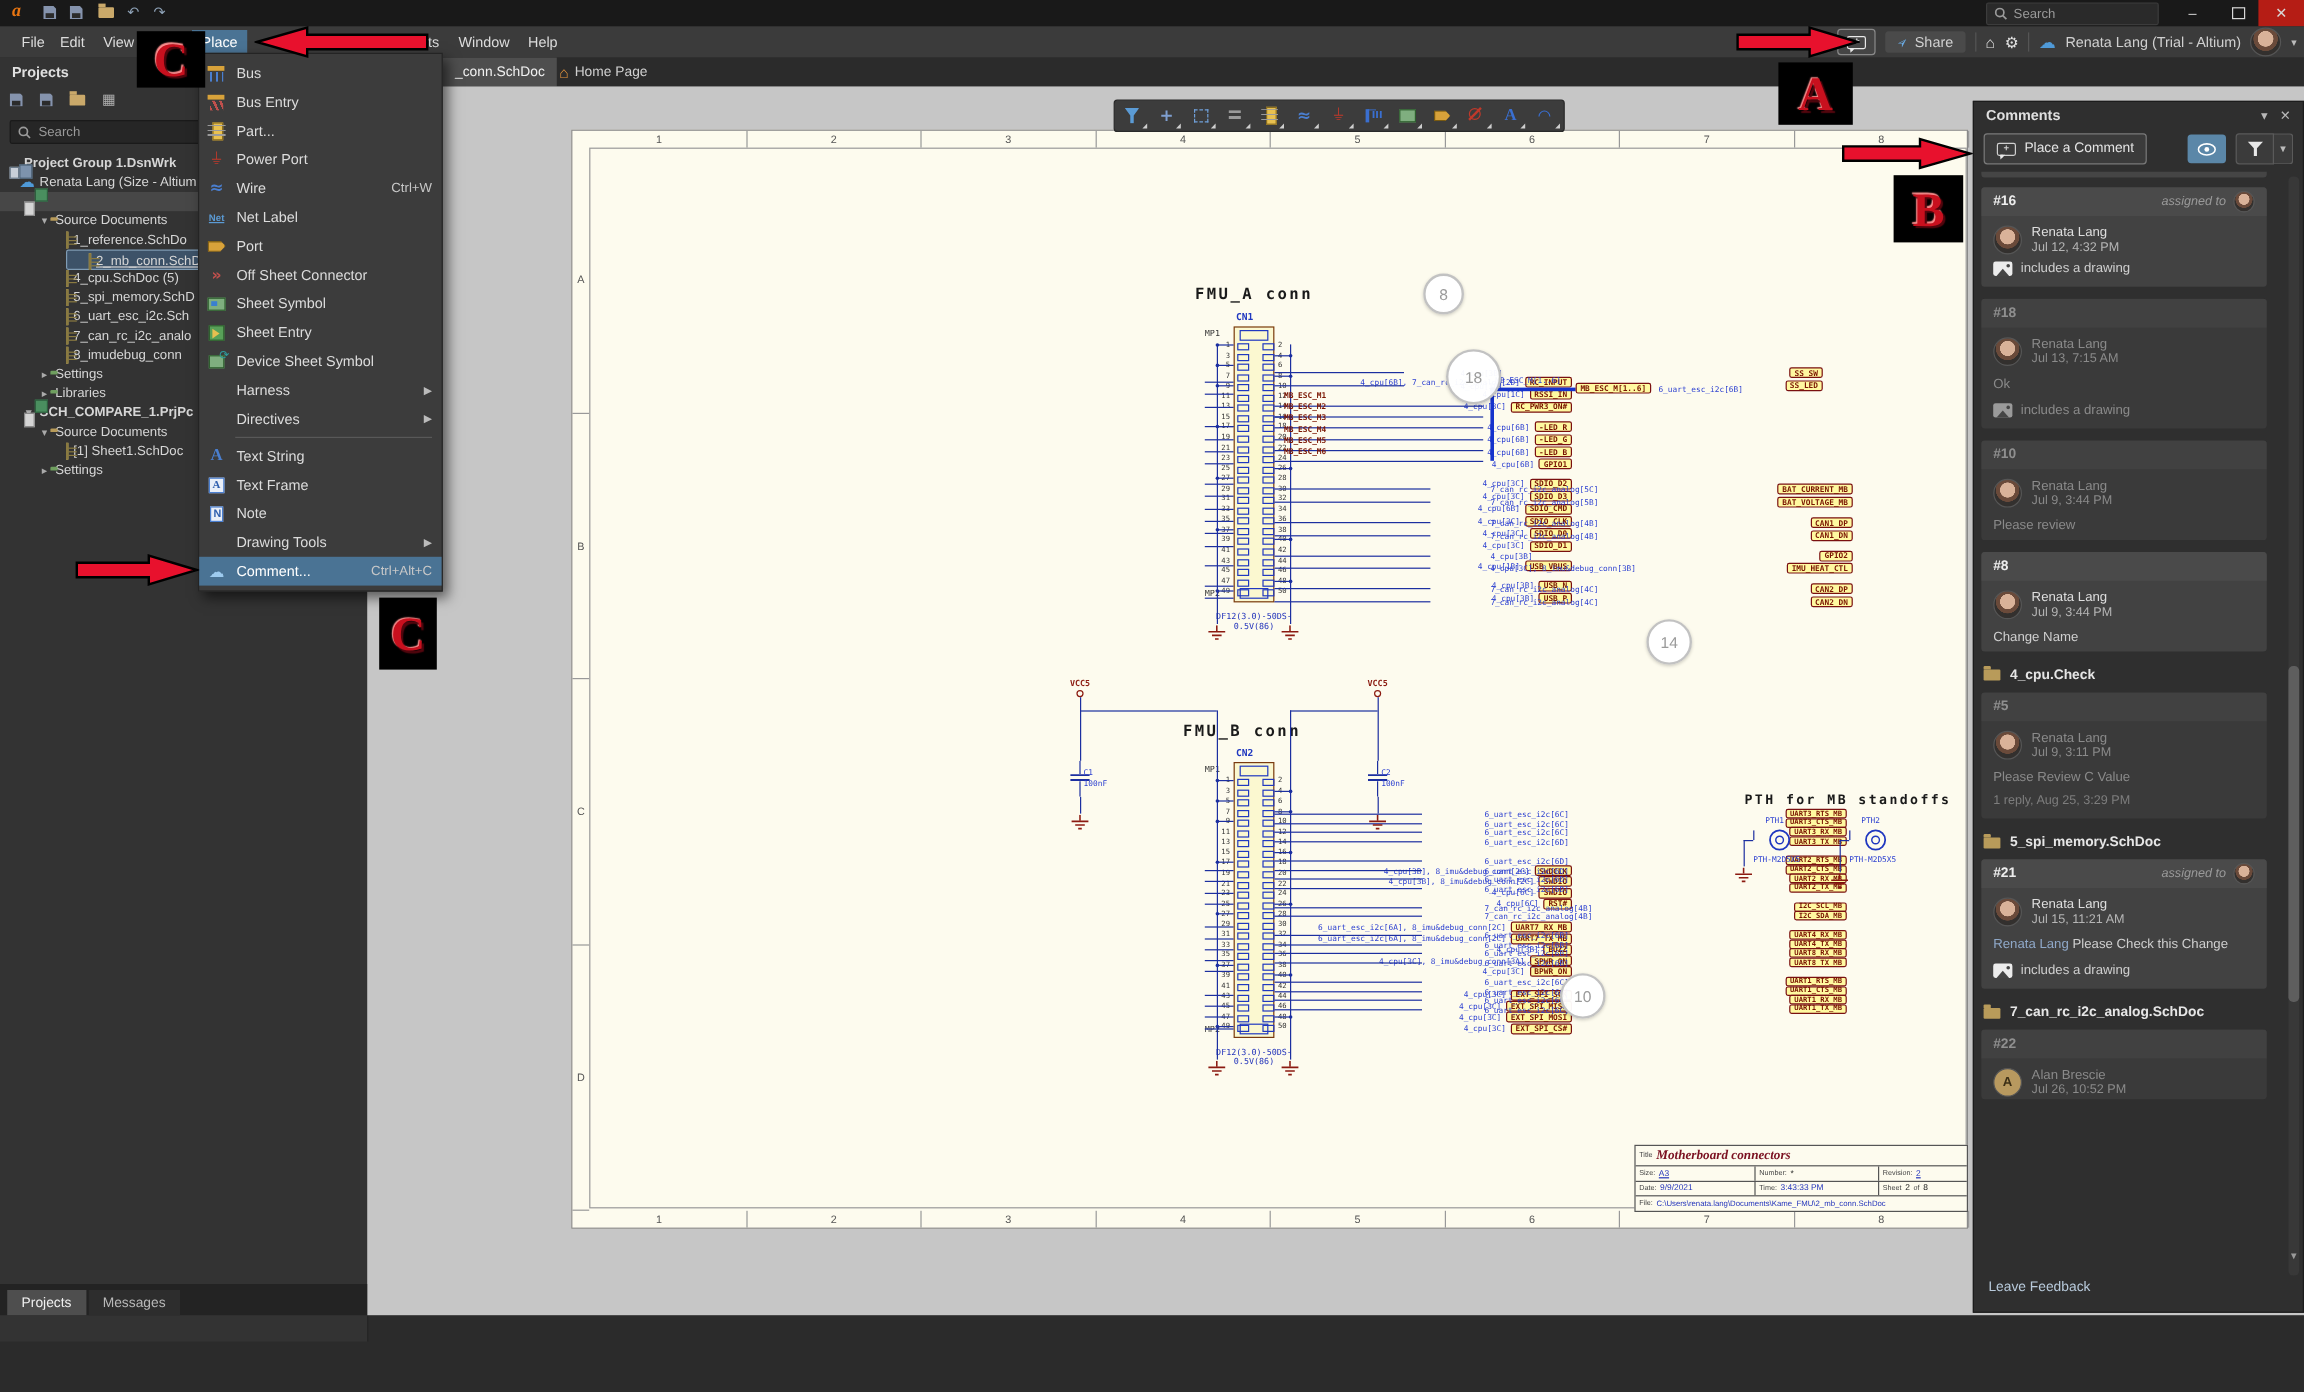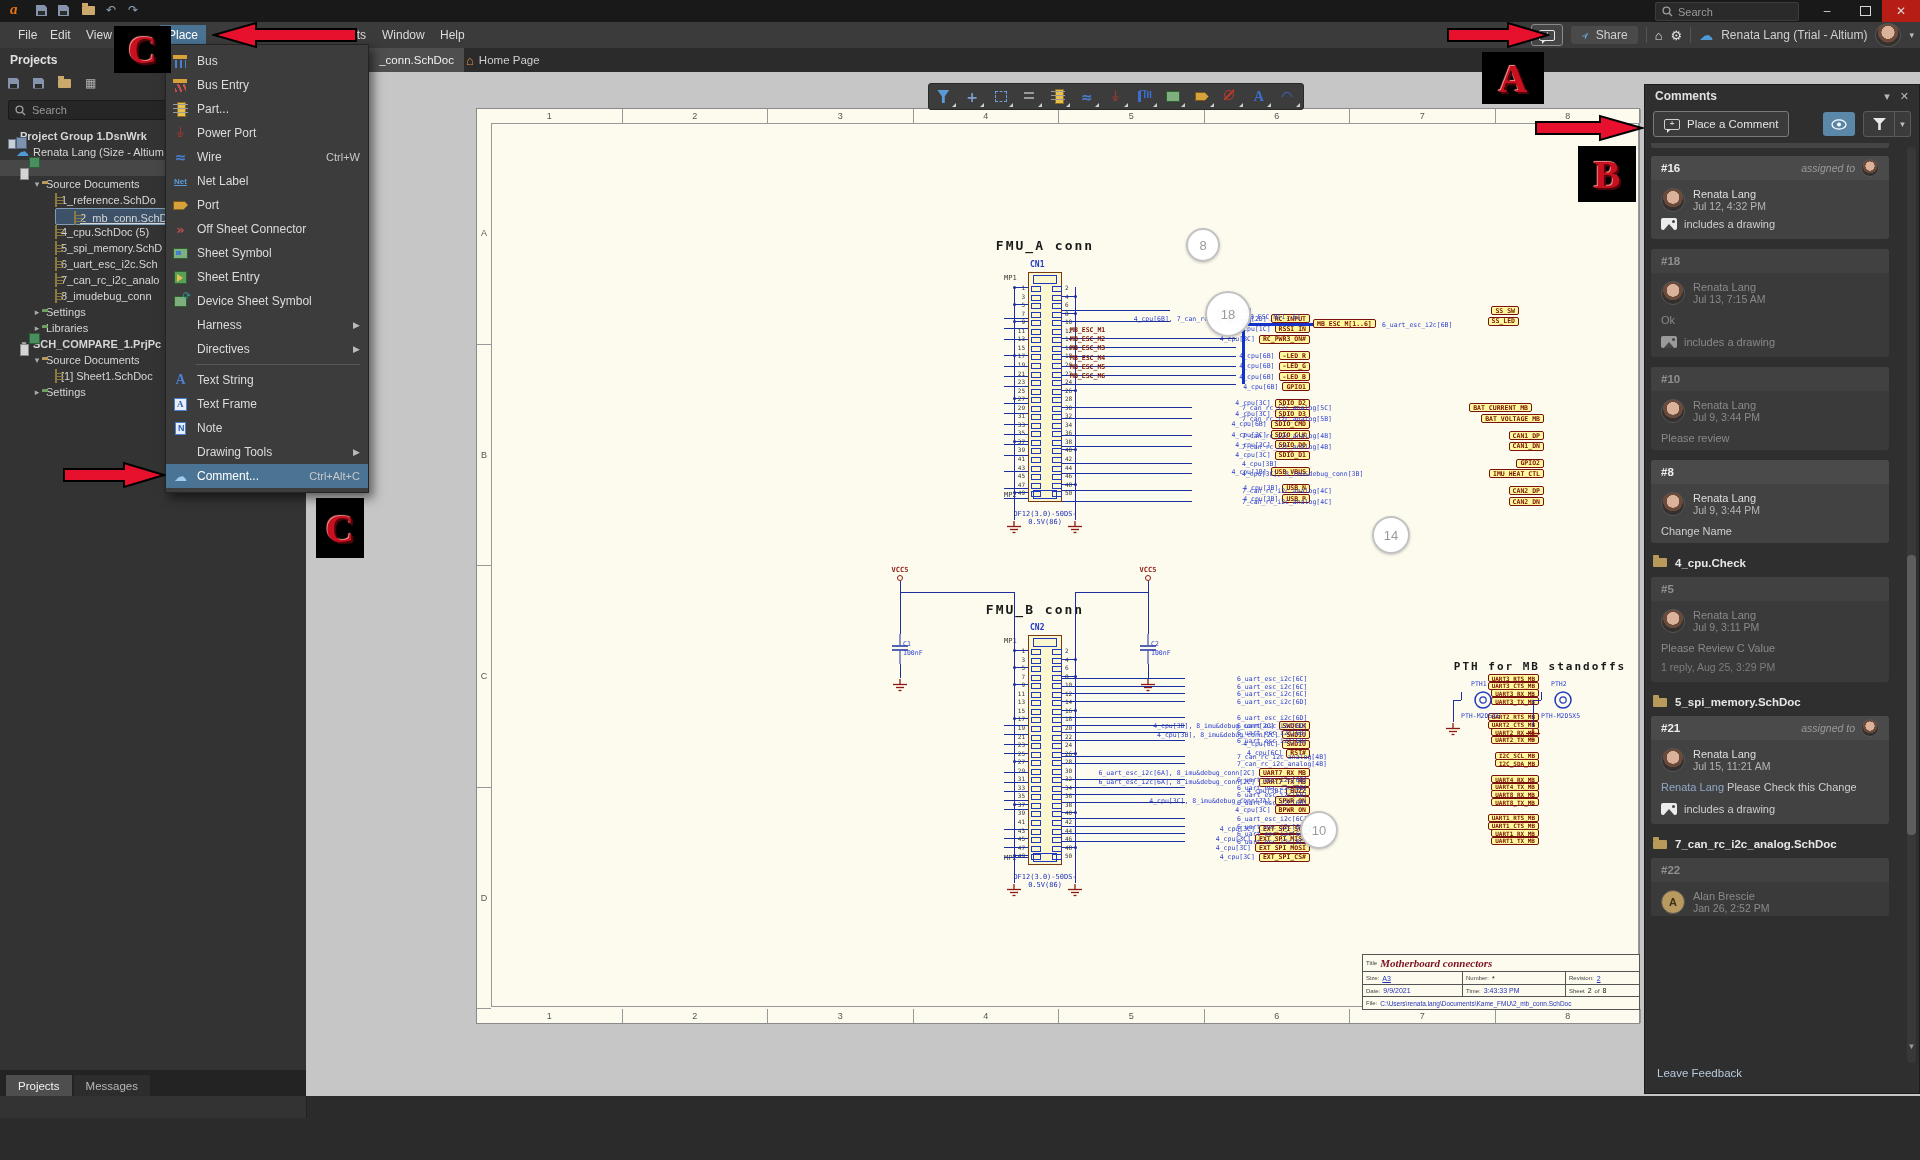--- a/index.html
+++ b/index.html
@@ -904,21 +904,21 @@
         <div class="plainnet" style="position: absolute; left: 764px; top: 262.9px;">MB_ESC_M2</div>
         <div class="wire" style="position: absolute; left: 756px; top: 284.2px; width: 174px; height: 1px;"></div>
         <div class="plainnet" style="position: absolute; left: 764px; top: 272.2px;">MB_ESC_M3</div>
         <div class="wire" style="position: absolute; left: 756px; top: 293.5px; width: 174px; height: 1px;"></div>
         <div class="plainnet" style="position: absolute; left: 764px; top: 281.5px;">MB_ESC_M4</div>
         <div class="wire" style="position: absolute; left: 756px; top: 302.8px; width: 174px; height: 1px;"></div>
         <div class="plainnet" style="position: absolute; left: 764px; top: 290.8px;">MB_ESC_M5</div>
         <div class="wire" style="position: absolute; left: 756px; top: 312.1px; width: 174px; height: 1px;"></div>
         <div class="plainnet" style="position: absolute; left: 764px; top: 300.1px;">MB_ESC_M6</div>
         <div class="wire" style="position: absolute; left: 756px; top: 335.4px; width: 130px; height: 1px;"></div>
-        <div class="rbox" style="right: 388px; top: 331.4px;">
+        <div class="rbox" style="right: 376px; top: 331.4px;">
           <span class="nlbox ">BAT_CURRENT_MB</span>
         </div>
         <div class="dsttext" style="position: absolute; left: 936px; top: 332.4px;">7_can_rc_i2c_analog[5C]</div>
         <div class="wire" style="position: absolute; left: 756px; top: 346.2px; width: 130px; height: 1px;"></div>
         <div class="rbox" style="right: 376px; top: 342.2px;">
           <span class="nlbox ">BAT_VOLTAGE_MB</span>
         </div>
         <div class="dsttext" style="position: absolute; left: 936px; top: 343.2px;">7_can_rc_i2c_analog[5B]</div>
         <div class="wire" style="position: absolute; left: 756px; top: 363px; width: 130px; height: 1px;"></div>
         <div class="rbox" style="right: 376px; top: 359px;">
@@ -1347,21 +1347,21 @@
           <span>7_can_rc_i2c_analog.SchDoc</span>
         </div>
         <div class="cm-card dim">
           <div class="cm-card-head">
             <span>#22</span>
           </div>
           <div class="cm-authrow">
             <span class="avatar sm letter">A</span>
             <div>
               <div class="cm-name">Alan Brescie</div>
-              <div class="cm-time">Jan 26, 2:52 PM</div>
+              <div class="cm-time">Jul 26, 10:52 PM</div>
             </div>
           </div>
         </div>
       </div>
     <div class="scroll-arrow" style="top:62px">▲</div>
     <div id="cm-scroll"></div>
     <div id="cm-thumb"></div>
     <div class="scroll-arrow" style="bottom:42px">▼</div>
     <div id="cm-feedback">Leave Feedback</div>
   </div>

